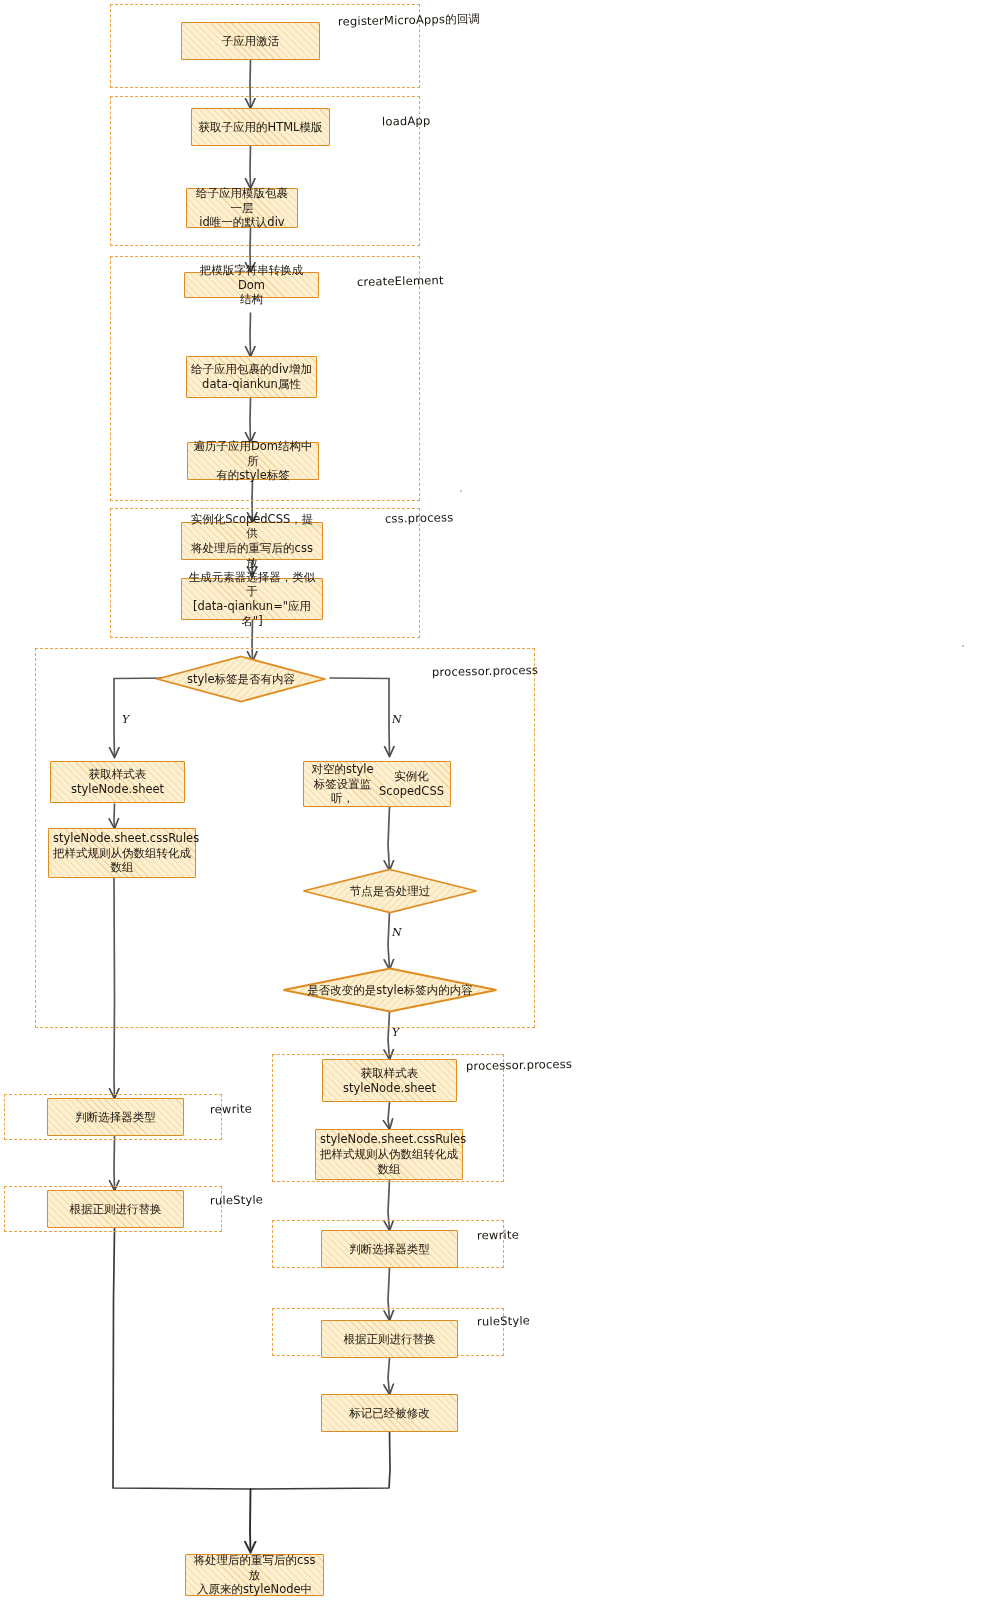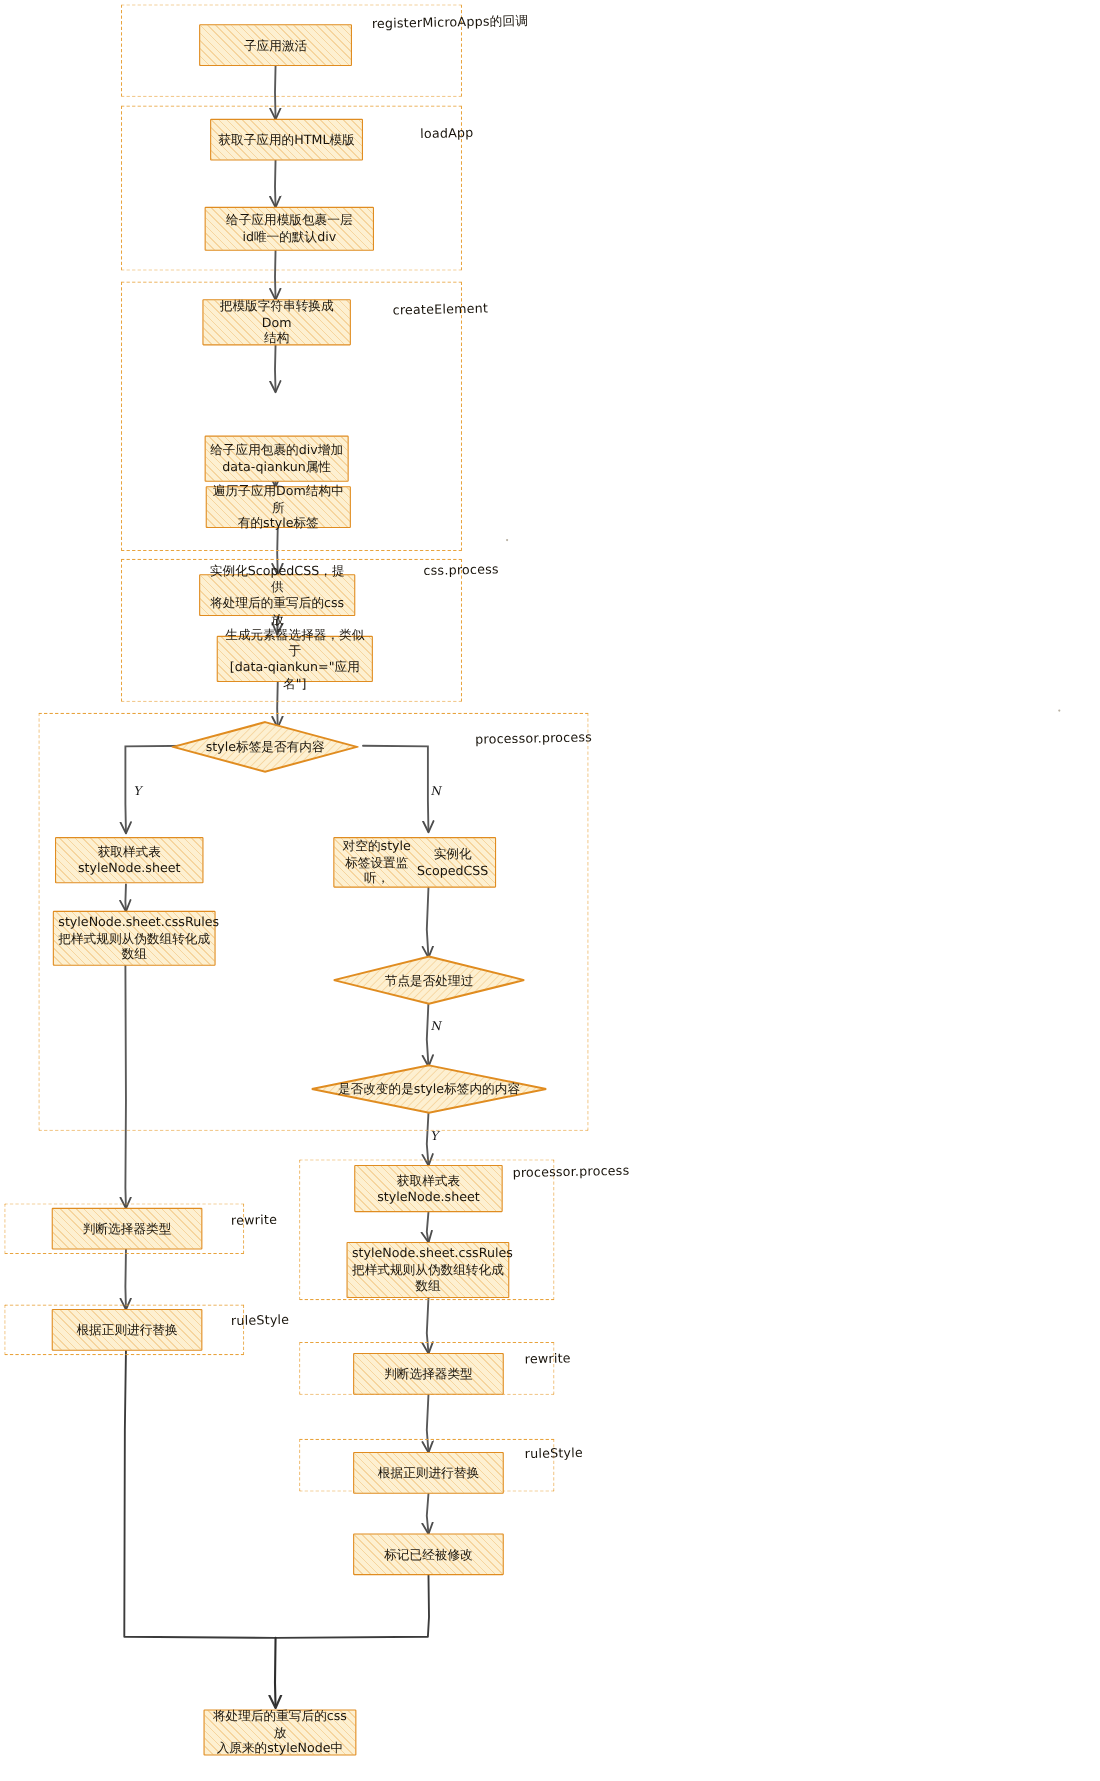--- a/index.html
+++ b/index.html
@@ -200,46 +200,46 @@
   <div class="group-label" style="left:477px; top:1314px;">ruleStyle</div>
 
   <div class="node" style="left:181px; top:22px; width:139px; height:38px;">
     <span>子应用激活</span>
   </div>
 
   <div class="node" style="left:181px; top:108px; width:139px; height:38px;margin-left:10px;">
     <span>获取子应用的HTML模版</span>
   </div>
 
-  <div class="node" style="left:186px; top:188px; width:154px; height:40px; flex-direction:column;">
+  <div class="node" style="left:186px; top:188px; width:112px; height:40px; flex-direction:column;">
     <span>给子应用模版包裹一层</span>
     <span>id唯一的默认div</span>
   </div>
 
-  <div class="node" style="left:184px; top:272px; width:135px; height:42px; flex-direction:column;">
+  <div class="node" style="left:184px; top:272px; width:135px; height:26px; flex-direction:column;">
     <span>把模版字符串转换成Dom</span>
     <span>结构</span>
   </div>
 
-  <div class="node" style="left:186px; top:356px; width:131px; height:42px; flex-direction:column;margin-top:40px;">
+  <div class="node" style="left:186px; top:356px; width:131px; height:42px; flex-direction:column;">
     <span>给子应用包裹的div增加</span>
     <span>data-qiankun属性</span>
   </div>
 
   <div class="node" style="left:187px; top:442px; width:132px; height:38px; flex-direction:column;justify-content:center;">
     <span>遍历子应用Dom结构中所</span>
     <span>有的style标签</span>
   </div>
 
   <div class="node" style="left:181px; top:522px; width:142px; height:38px; flex-direction:column;">
     <span>实例化ScopedCSS，提供</span>
     <span>将处理后的重写后的css放</span>
   </div>
 
-  <div class="node" style="left:181px; top:578px; width:142px; height:42px; flex-direction:column;margin-left:16px;">
+  <div class="node" style="left:181px; top:578px; width:142px; height:42px; flex-direction:column;">
     <span>生成元素器选择器，类似于</span>
     <span>[data-qiankun="应用名"]</span>
   </div>
 
   <div class="diamond" style="left:156px; top:655px; width:170px; height:48px;">
     <svg class="dshape" viewBox="0 0 170 48" preserveAspectRatio="none">
       <defs>
         <pattern id="hatch1" patternUnits="userSpaceOnUse" width="5" height="5" patternTransform="rotate(45)">
           <rect width="5" height="5" fill="#fdf0d1"></rect>
           <line x1="0" y1="0" x2="0" y2="5" stroke="#e8a84a" stroke-width="1.1" opacity="0.55"></line>

